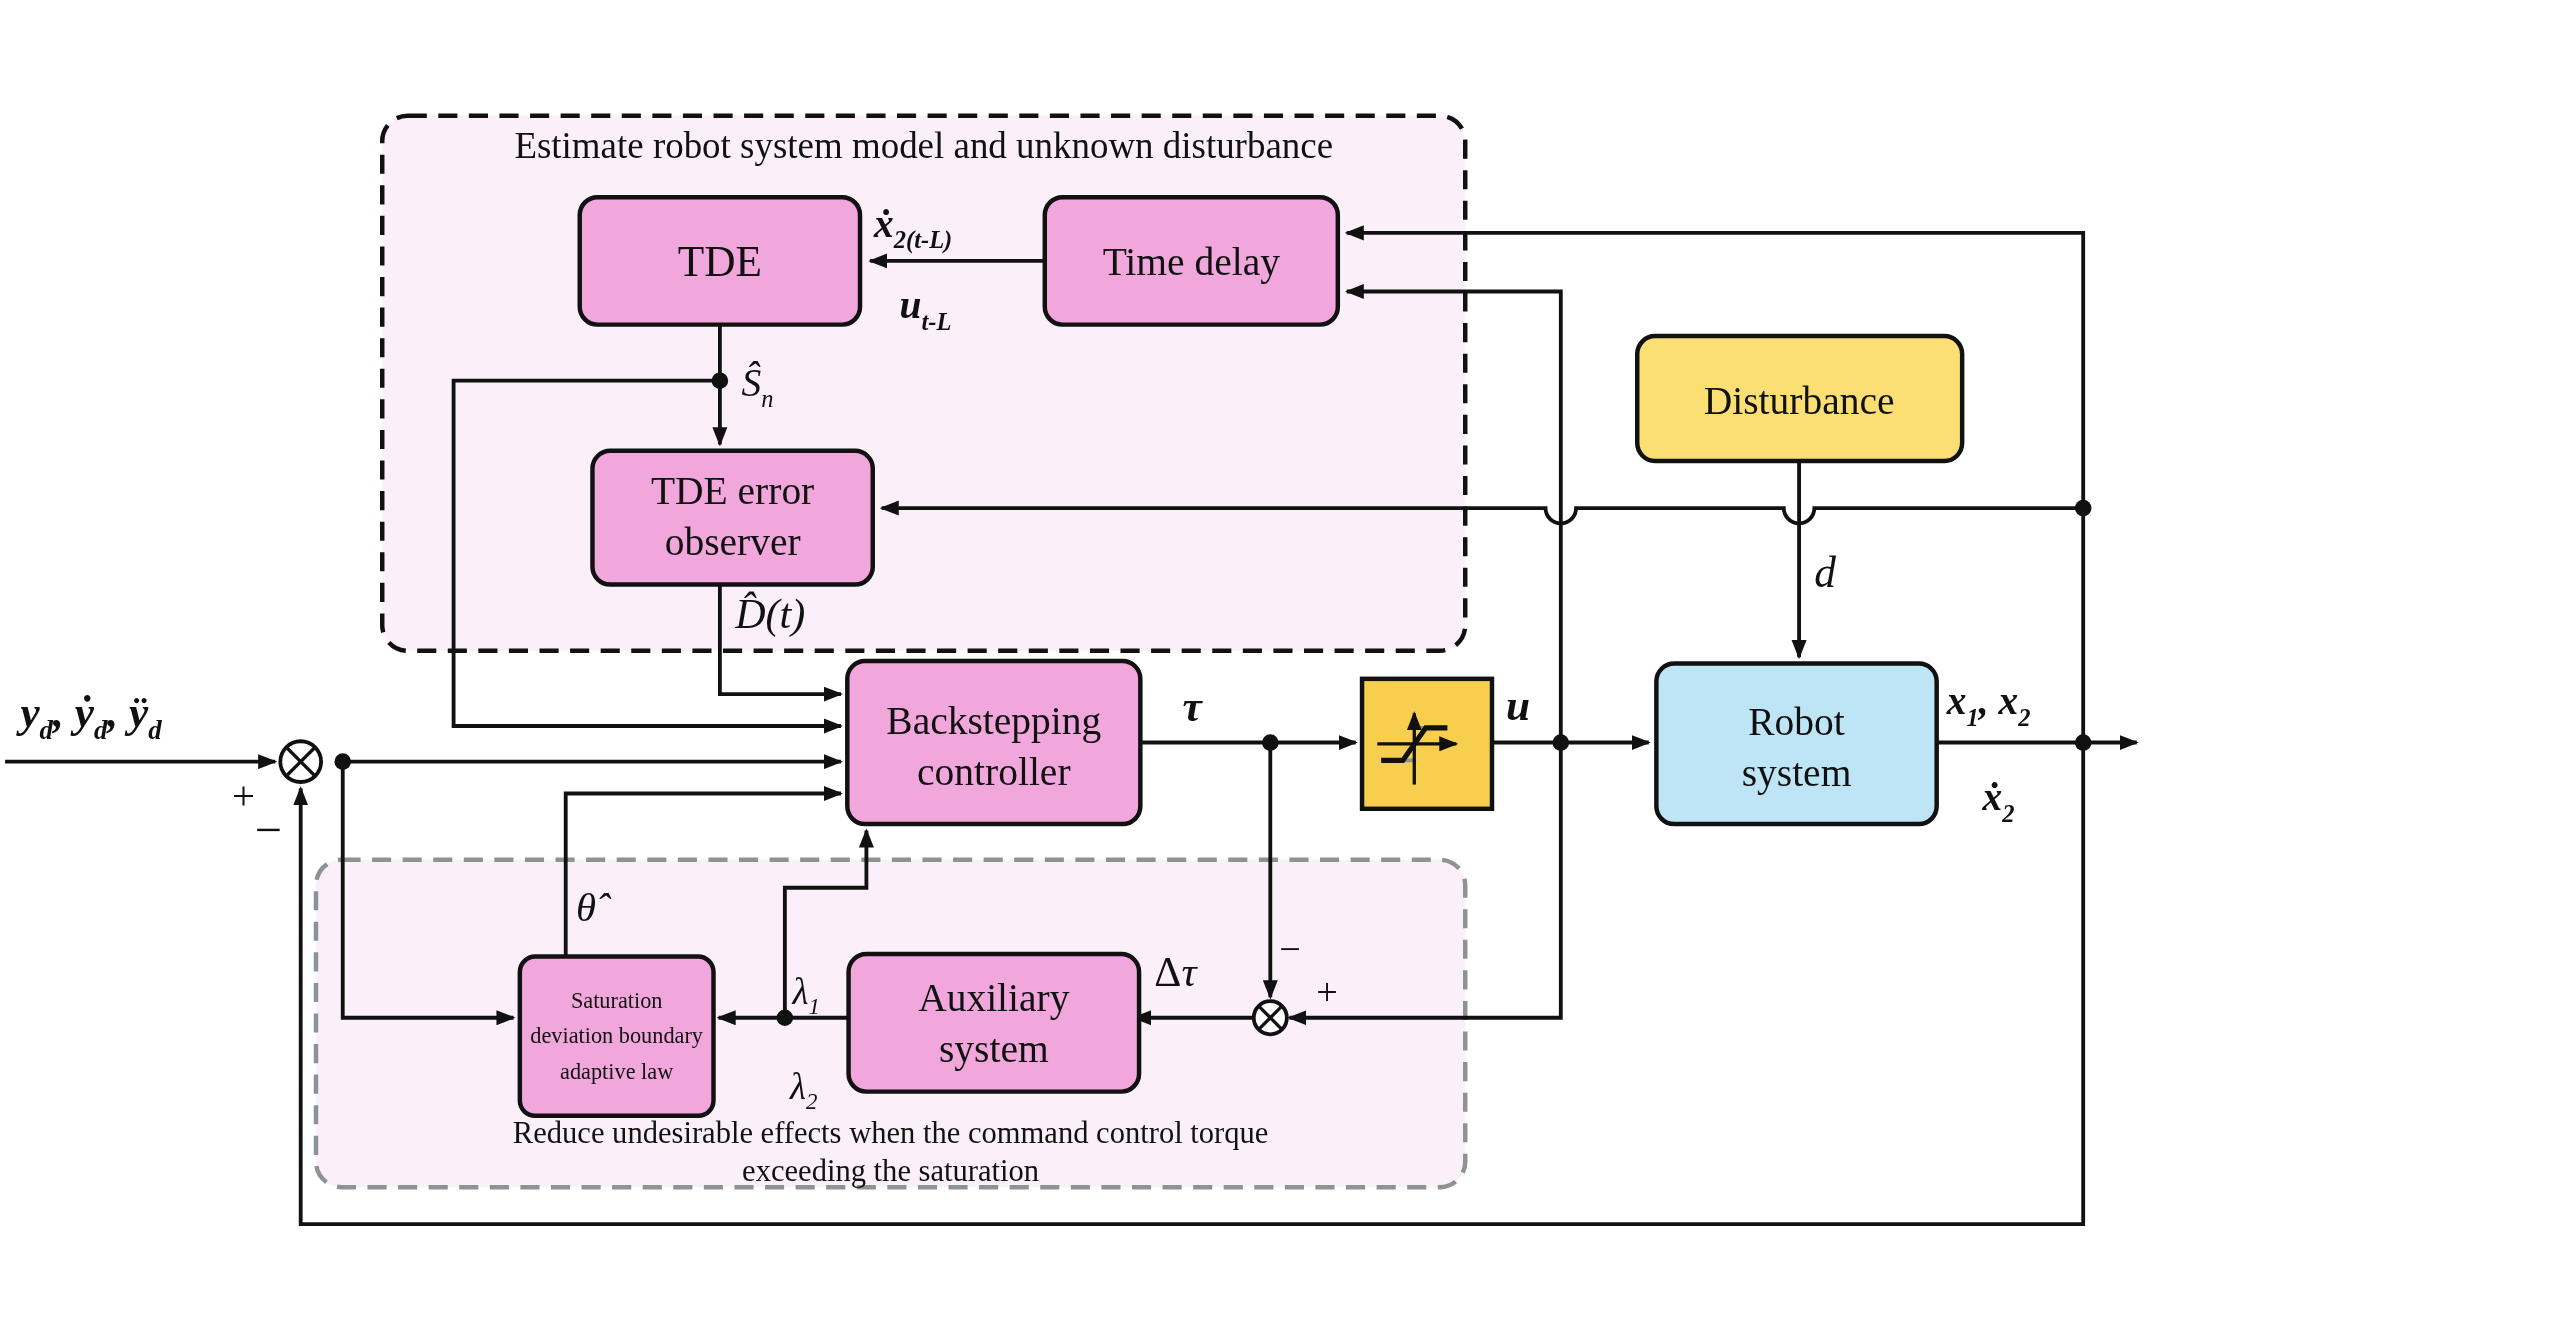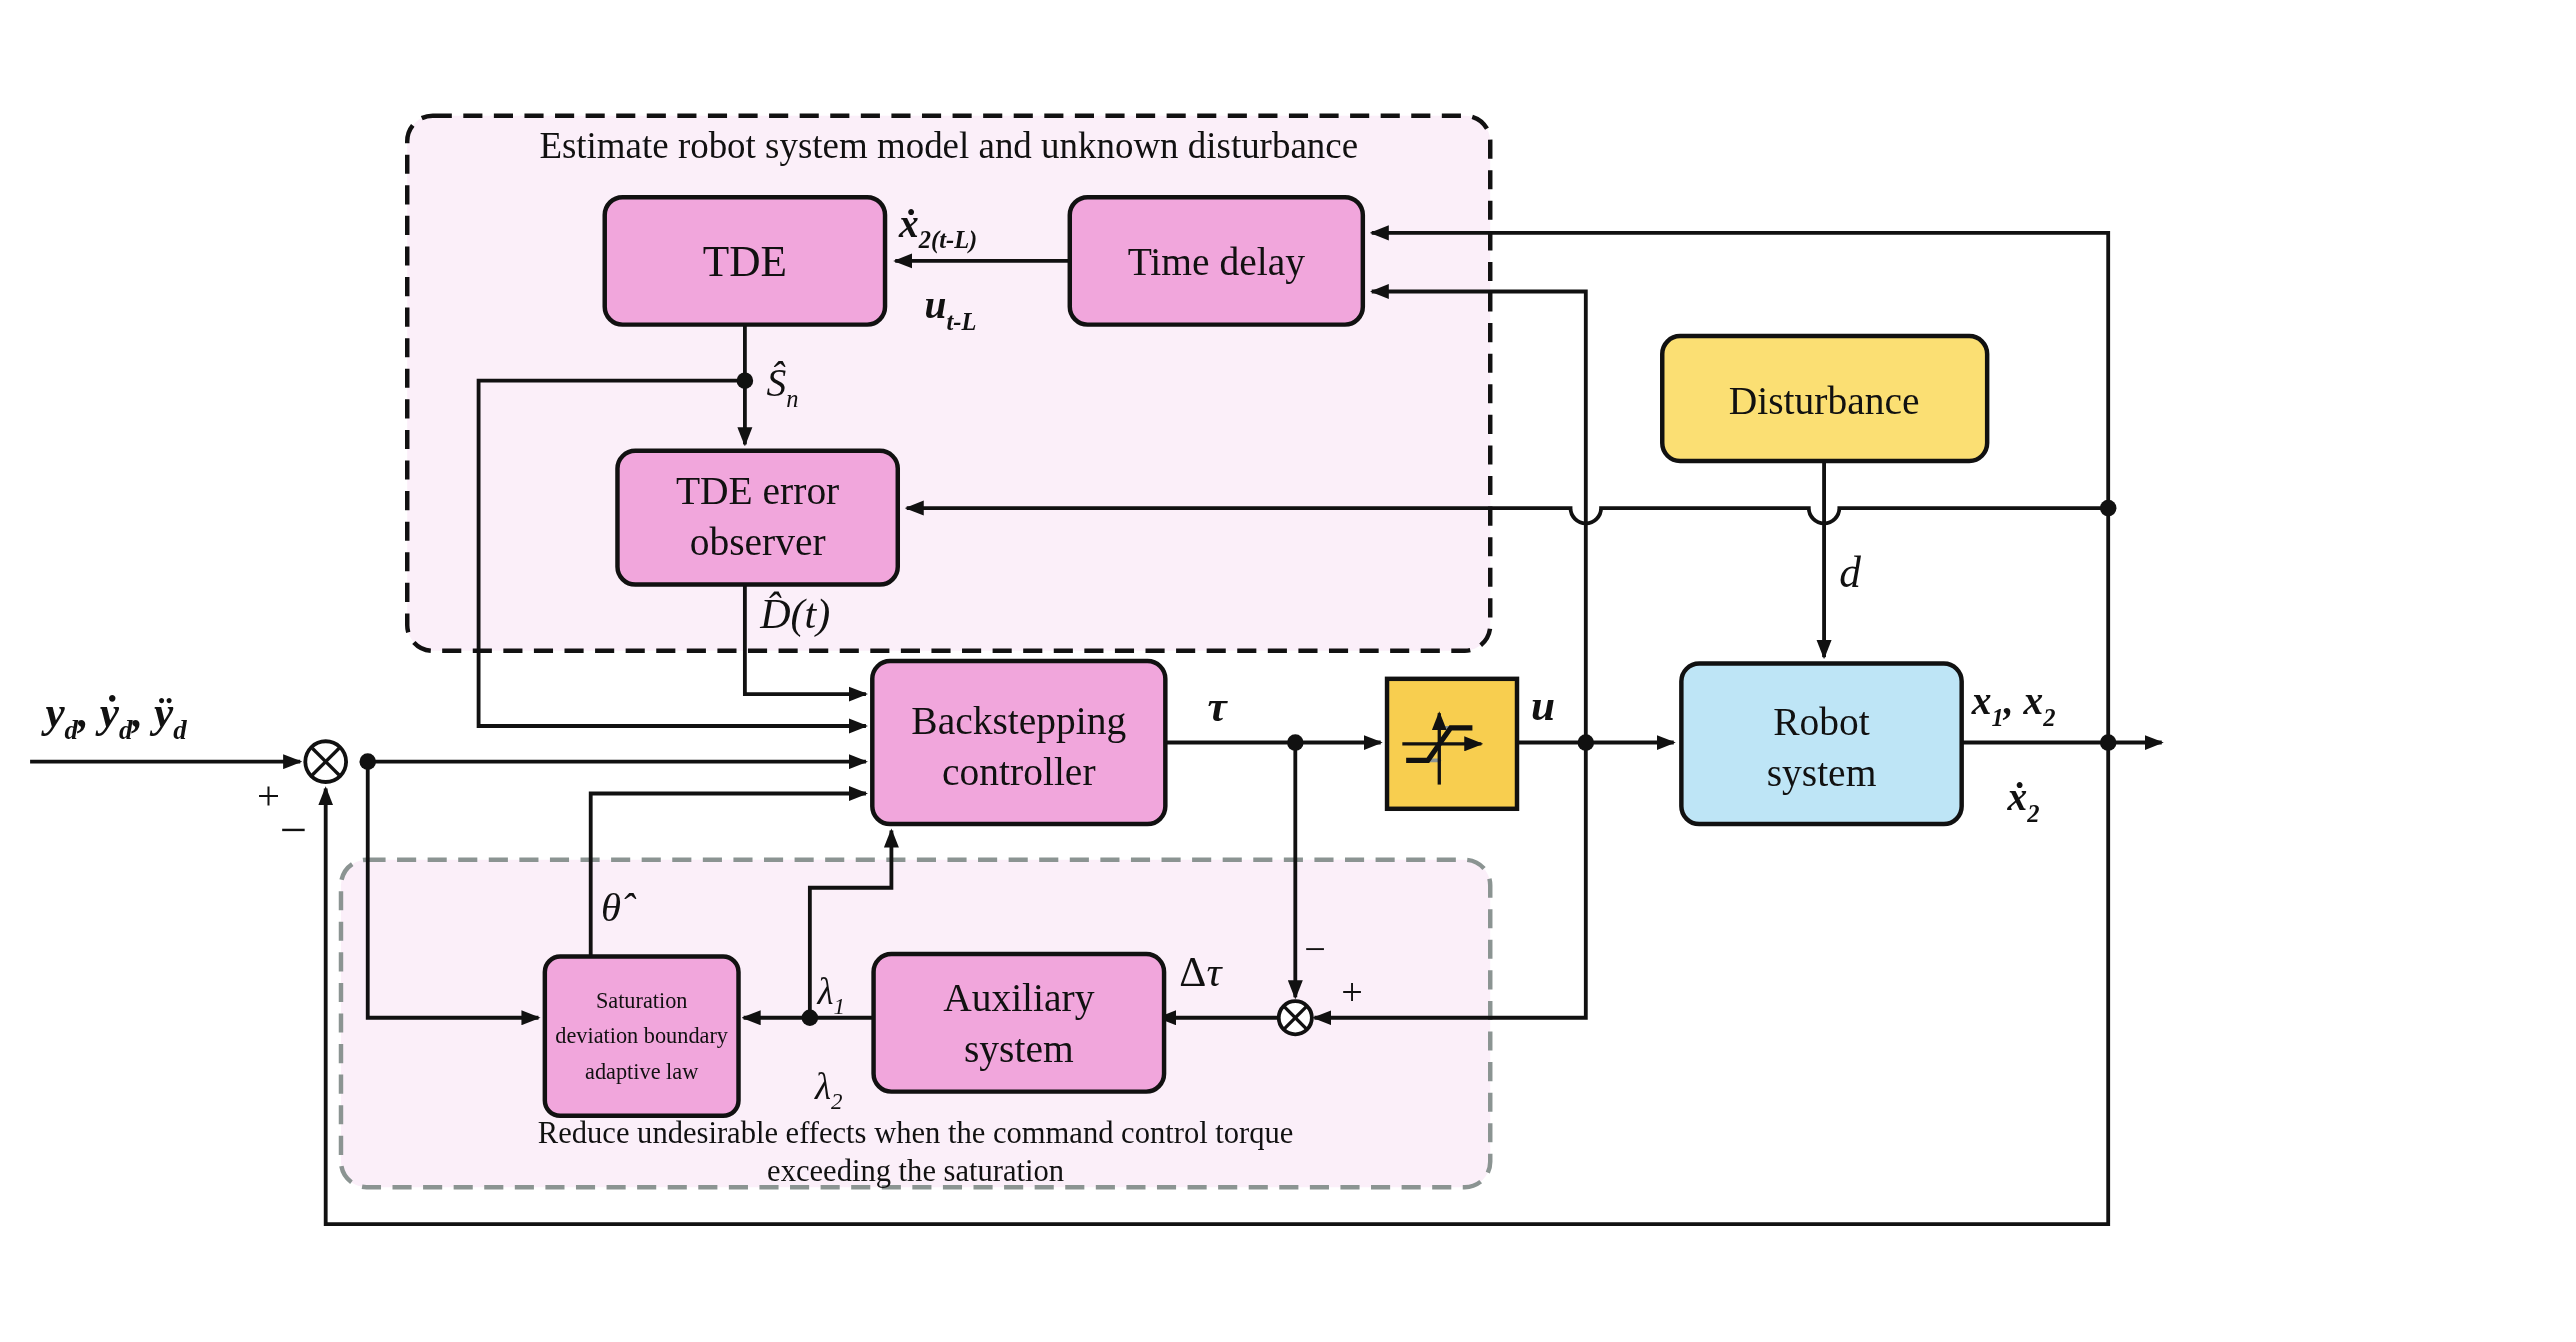--- a/index.html
+++ b/index.html
@@ -1,16 +1,16 @@
 <!DOCTYPE html>
 <html style="font-size:12.2px"><head>
 <meta charset="utf-8">
 <style>
   html,body{margin:0;padding:0;background:#ffffff;}
-  .stage{width:2152px;height:1343px;padding-left:25px;}
+  .stage{width:2152px;height:1343px;}
   svg{display:block;width:100%;height:100%;}
   svg text{font-family:"Liberation Serif","DejaVu Serif",serif;fill:#111111;}
   .t-title{font-size:29px;}
   .t-cap{font-size:24px;}
   .t-block{font-size:31px;}
   .t-block-lg{font-size:34px;}
   .t-block-sm{font-size:17.5px;}
   .sig{font-style:italic;}
   .sigb{font-style:italic;font-weight:bold;}
   .sign{font-size:32px;}

